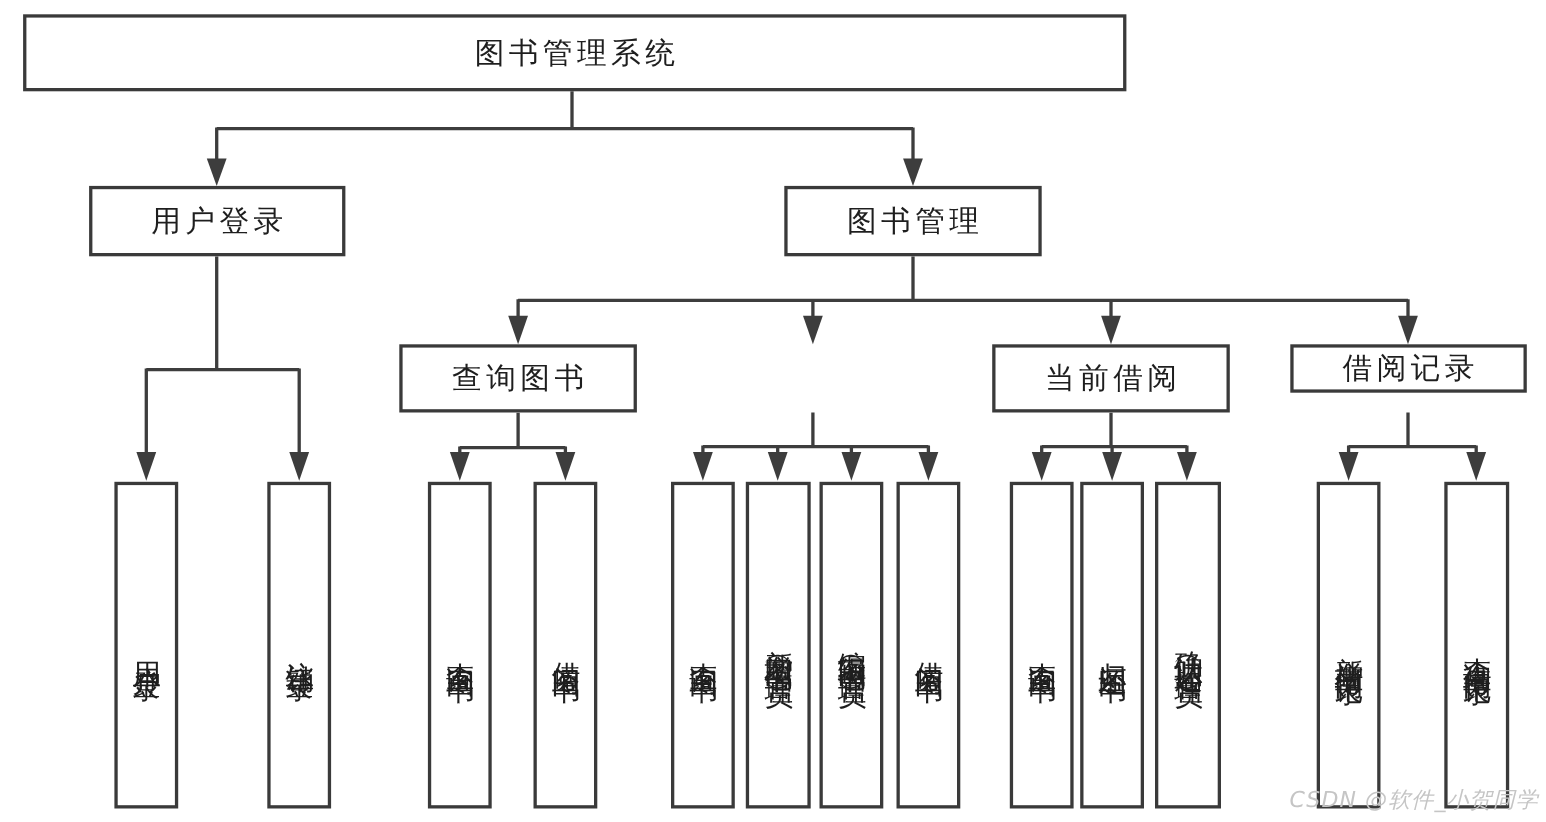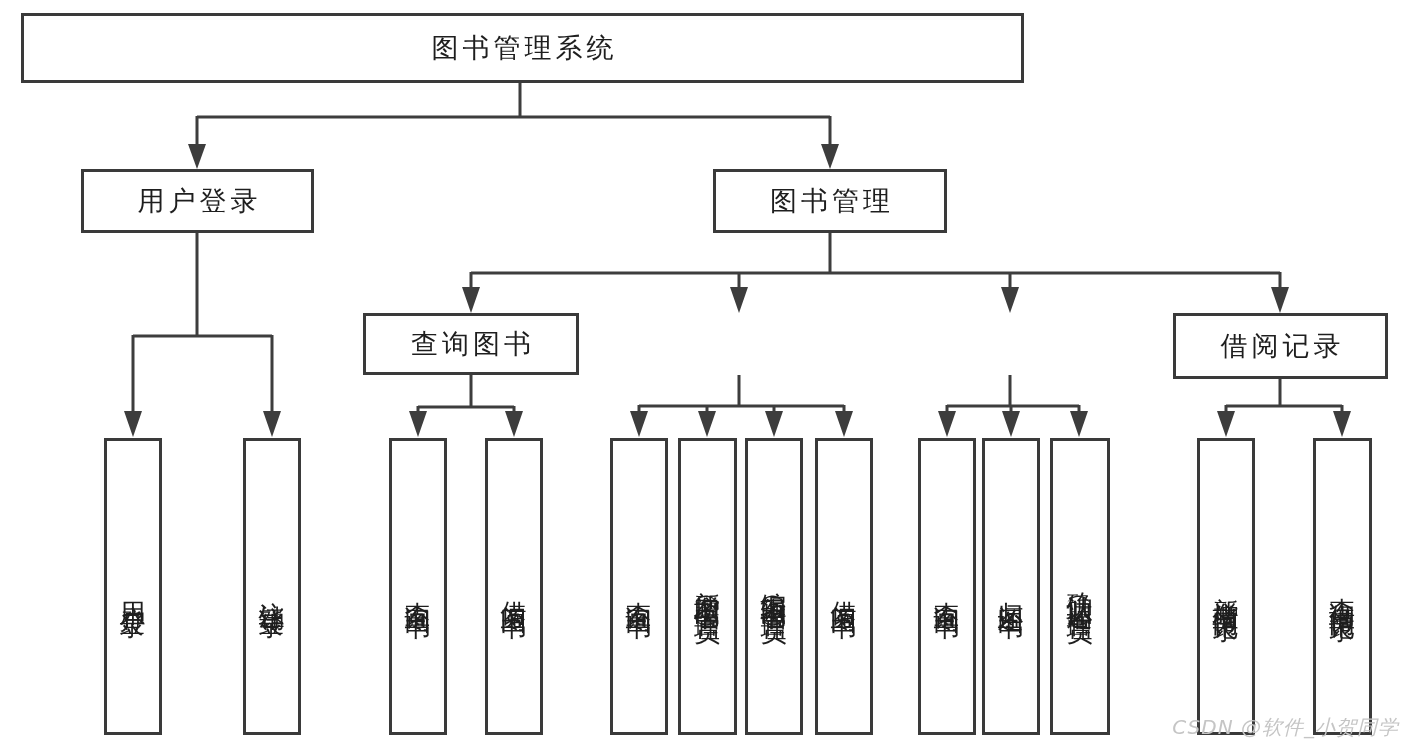--- a/index.html
+++ b/index.html
@@ -79,21 +79,24 @@
   <div class="node" style="left:81px;top:169px;width:233px;height:64px;">
     <span class="hlabel">用户登录</span>
   </div>
   <div class="node" style="left:713px;top:169px;width:234px;height:64px;">
     <span class="hlabel">图书管理</span>
   </div>
 
   <div class="node" style="left:363px;top:313px;width:216px;height:62px;">
     <span class="hlabel">查询图书</span>
   </div>
-  <div class="node" style="left:1173px;top:313px;width:215px;height:66px;">
+  <div class="node" style="left:902px;top:313px;width:216px;height:62px;">
+    <span class="hlabel">当前借阅</span>
+  </div>
+  <div class="node" style="left:1173px;top:313px;width:215px;height:44px;">
     <span class="hlabel">借阅记录</span>
   </div>
 
   <div class="node leaf" style="left:104px;top:438px;width:58px;height:297px;">
     <span class="vlabel">用户登录</span>
   </div>
   <div class="node leaf" style="left:243px;top:438px;width:58px;height:297px;">
     <span class="vlabel">注销登录</span>
   </div>
 

